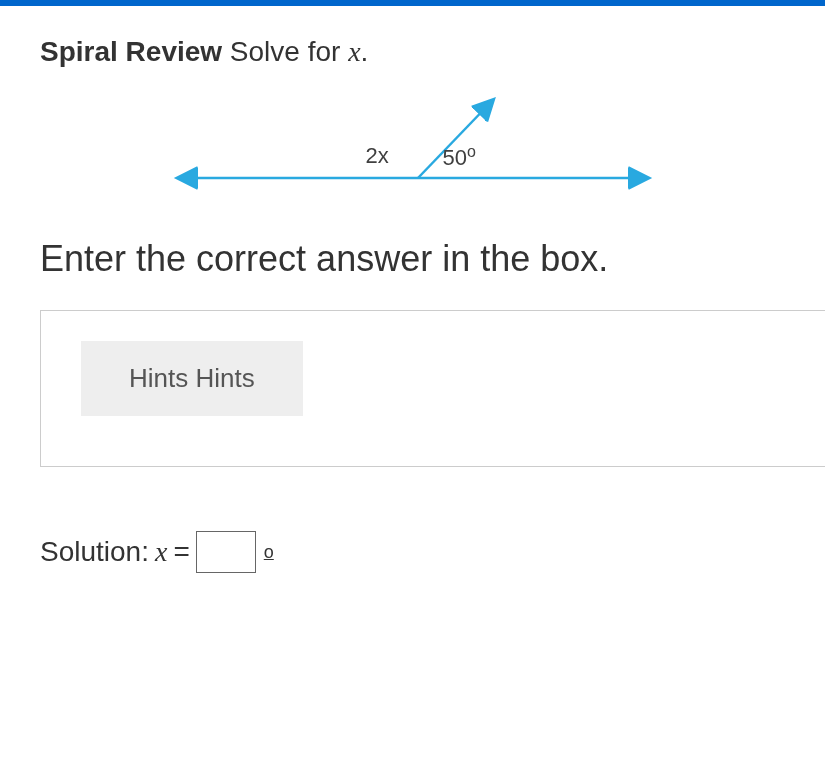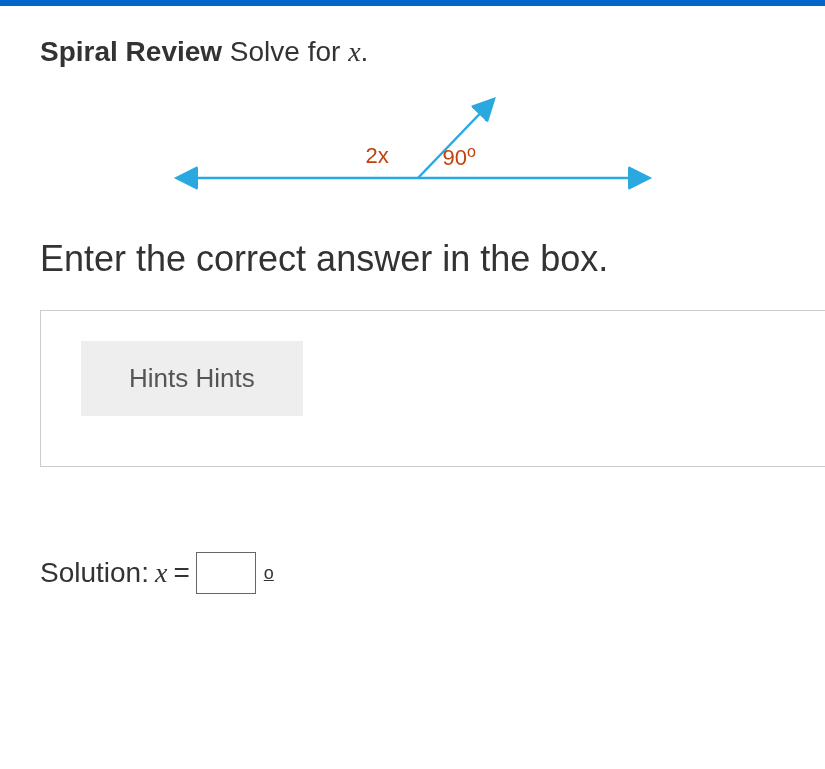--- a/index.html
+++ b/index.html
@@ -61,21 +61,21 @@
       border: none;
       color: #555;
       font-size: 26px;
       padding: 22px 48px;
       cursor: pointer;
       font-family: Arial, Helvetica, sans-serif;
     }
     .solution-line {
       font-size: 28px;
       color: #333;
-      margin-top: 85px;
+      margin-top: 64px;
       display: flex;
       align-items: center;
       gap: 6px;
     }
     .solution-input {
       width: 60px;
       height: 42px;
       border: 1.5px solid #666;
       font-size: 22px;
       text-align: center;
@@ -83,21 +83,21 @@
     }
     .degree-sup {
       font-size: 18px;
       text-decoration: underline;
       vertical-align: super;
       margin-left: 2px;
     }
     .angle-label {
       position: absolute;
       font-size: 22px;
-      color: #c2410c;
+      color: #404040;
       font-family: Arial, sans-serif;
     }
     .deg-symbol {
       font-size: 16px;
       vertical-align: super;
     }
   </style>
 </head>
 <body>
 
@@ -123,21 +123,21 @@
       </defs>
 
       <line x1="15" y1="90" x2="485" y2="90" stroke="#29a9e0" stroke-width="2.5" marker-start="url(#arrowLeft)" marker-end="url(#arrowRight)"></line>
 
       <line x1="255" y1="90" x2="330" y2="12" stroke="#29a9e0" stroke-width="2.5" marker-end="url(#arrowRight)"></line>
     </svg>
     <div class="angle-label" style="left:203px; top:55px;">
       <span>2x</span>
     </div>
     <div class="angle-label" style="left:280px; top:55px;">
-      <span>90</span><span class="deg-symbol">o</span>
+      <span>50</span><span class="deg-symbol">o</span>
     </div>
   </div>
 
   <div class="instruction">Enter the correct answer in the box.</div>
 
   <div class="answer-panel">
     <button class="hints-button">Hints Hints</button>
   </div>
 
   <div class="solution-line">

